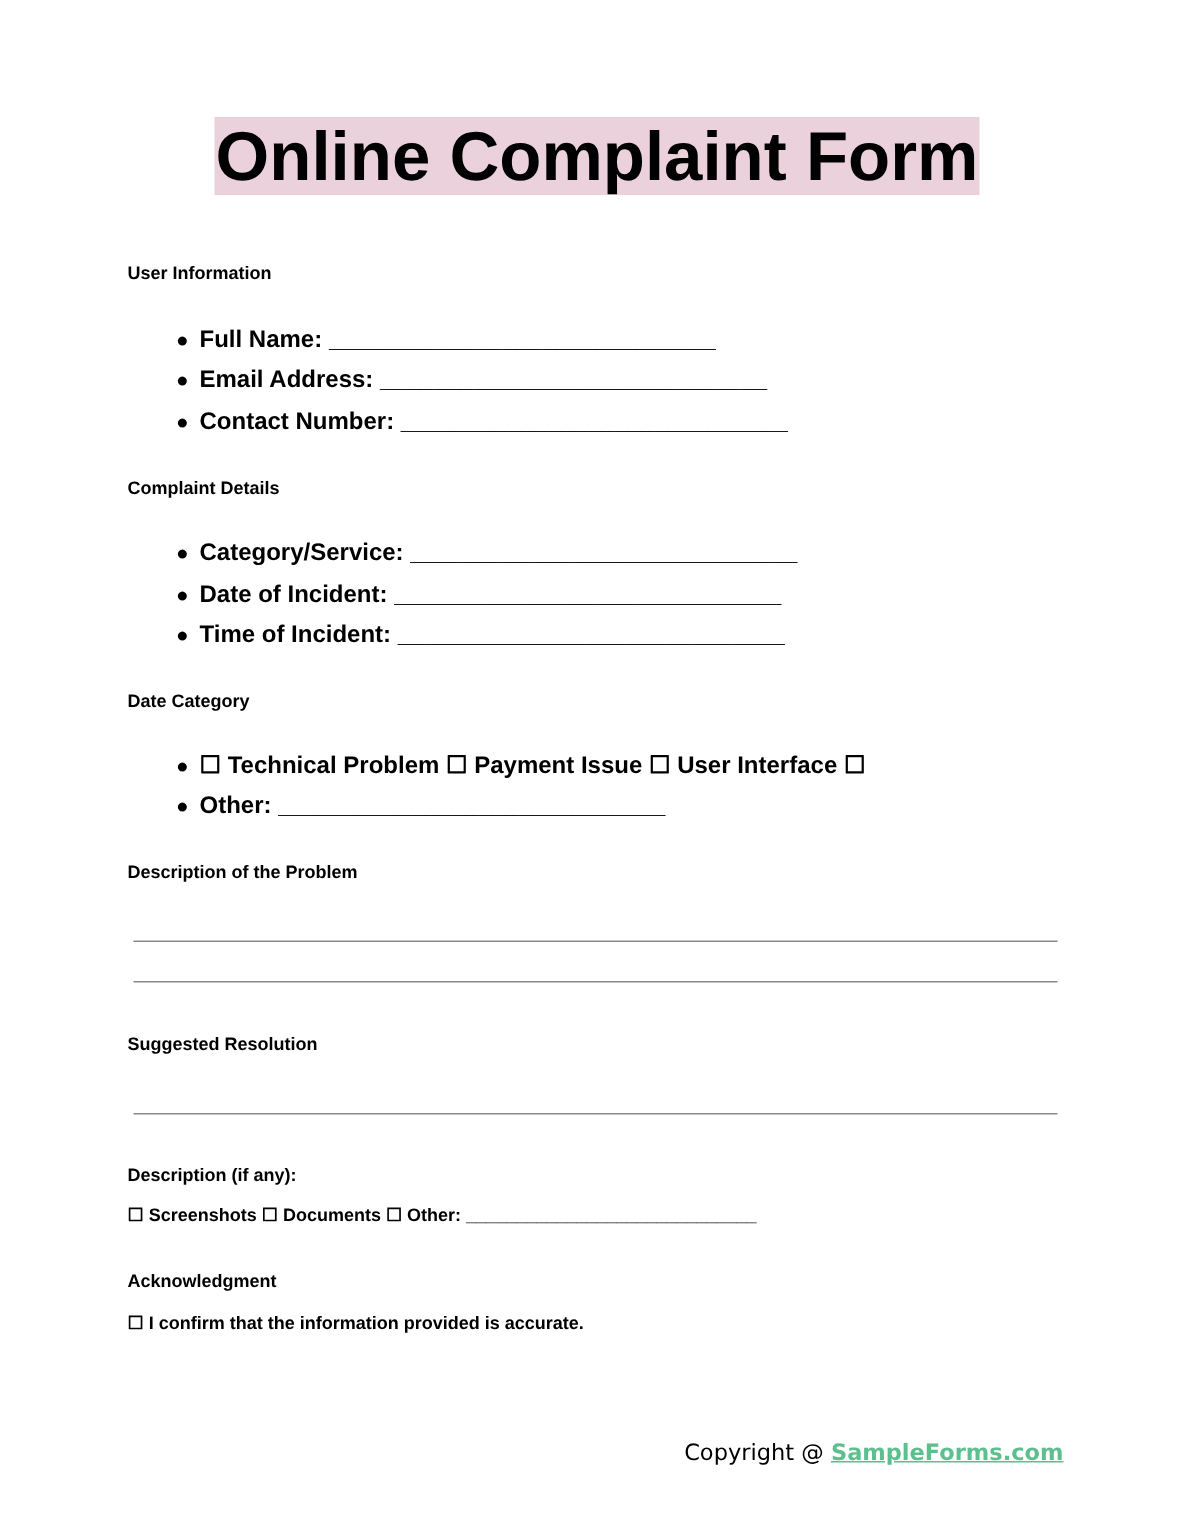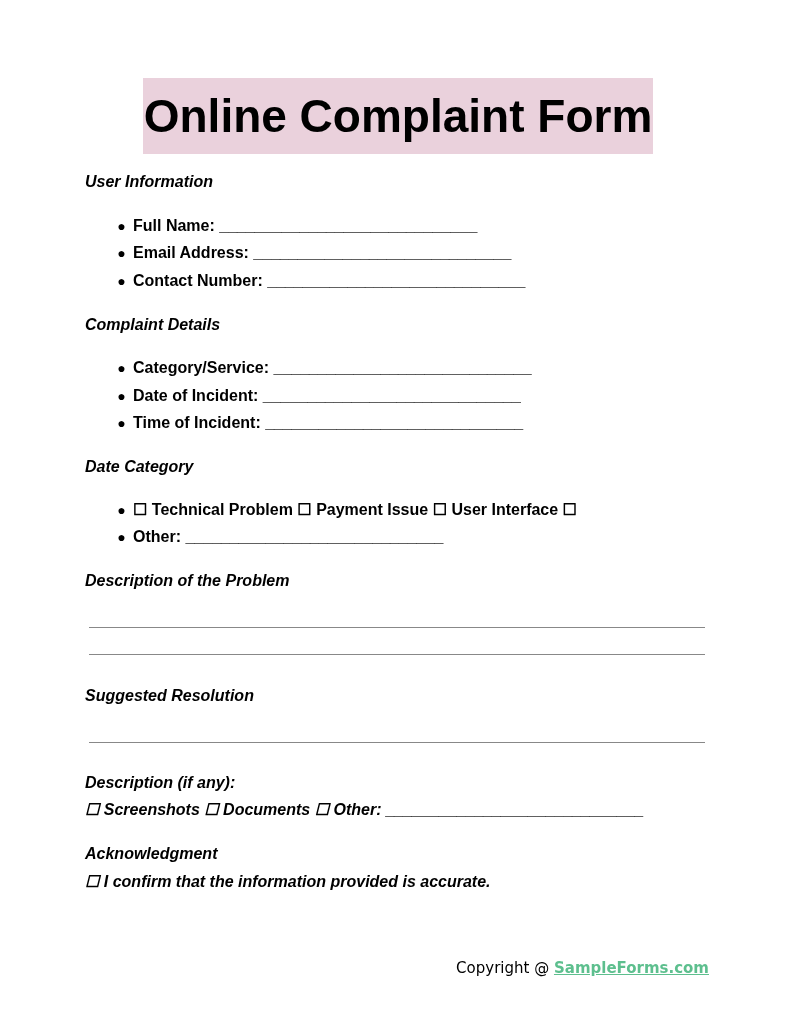--- a/index.html
+++ b/index.html
@@ -3,23 +3,23 @@
 <meta charset="utf-8">
 <style>
   html, body { margin: 0; padding: 0; background: #ffffff; }
   body {
     width: 796px; height: 1026px; position: relative; overflow: hidden;
     font-family: "Liberation Sans", sans-serif; color: #000;
   }
   .title-wrap { position: absolute; top: 78px; left: 0; width: 796px; text-align: center; }
   .title {
     display: inline-block; background: #ead1dc; font-weight: bold;
-    font-size: 46px; line-height: 52px; padding: 12px 1px; letter-spacing: 0px;
+    font-size: 46px; line-height: 52px; padding: 0 1px; letter-spacing: 0px;
   }
-  .abs { position: absolute; left: 85px; font-weight: bold; font-size: 16px; line-height: 20px; white-space: nowrap; font-style: italic; }
+  .abs { position: absolute; left: 85px; font-weight: bold; font-size: 12px; line-height: 20px; white-space: nowrap; }
   .bullet { position: absolute; left: 110px; font-weight: bold; font-size: 16px; line-height: 20px; white-space: nowrap; text-align: center; }
   .bullet .dot { display: inline-block; width: 23px; font-size: 14px; }
   .rule { position: absolute; left: 89px; width: 616px; height: 0; border-top: 1px solid #888; }
   .footer { position: absolute; top: 958px; right: 87px; font-size: 15px; line-height: 20px; white-space: nowrap; font-family: "DejaVu Sans", sans-serif; }
   .footer .link { color: #5dbf8e; font-weight: bold; text-decoration: underline; }
   .fill { font-weight: bold; }
 </style>
 </head>
 <body>
 

